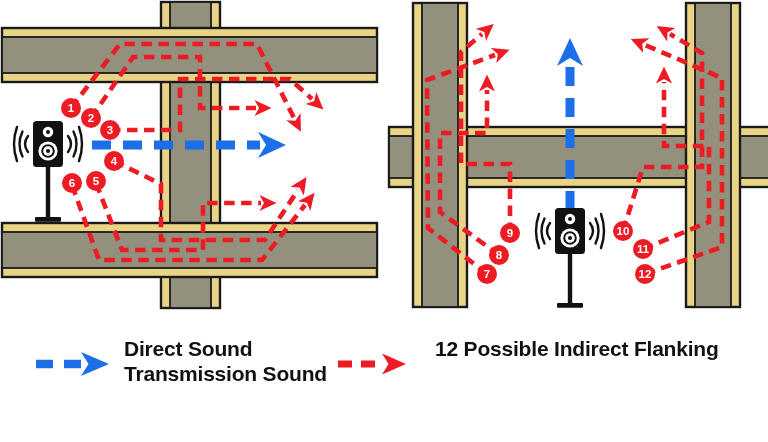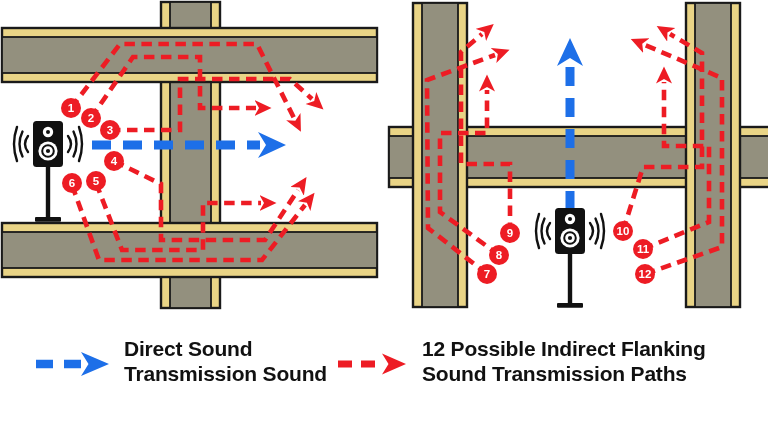--- a/index.html
+++ b/index.html
@@ -2,21 +2,21 @@
 <html><head>
 <meta charset="utf-8">
 <style>
   html,body{margin:0;padding:0;background:#fff;}
   .stage{position:relative;width:768px;height:442px;background:#ffffff;overflow:hidden;
          font-family:"Liberation Sans",sans-serif;}
   .diagram-svg{position:absolute;left:0;top:0;}
   .legend{position:absolute;left:0;top:334px;width:768px;height:70px;padding-left:14px;}
   .legend-item{position:absolute;display:flex;align-items:flex-start;}
   .legend-item.direct{left:34px;top:2px;}
-  .legend-item.flanking{left:336px;top:2px;}
+  .legend-item.flanking{left:336px;top:2px;gap:13px;}
   .legend-arrow{flex:0 0 auto;margin-top:14px;margin-right:14px;}
   .legend-text{font-weight:700;font-size:21px;line-height:25px;color:#111;letter-spacing:-0.2px;}
   .legend-text span{display:block;}
 </style>
 </head>
 <body>
 
 <div class="stage">
   <svg id="diagram-svg" class="diagram-svg" width="768" height="442" viewBox="0 0 768 442">
       <defs>
@@ -158,17 +158,16 @@
         <span>Transmission Sound</span>
       </div>
     </div>
     <div class="legend-item flanking">
       <svg class="legend-arrow" width="72" height="28">
         <line x1="2" y1="14" x2="47" y2="14" stroke="#ED1C24" stroke-width="7" stroke-dasharray="14 9"></line>
         <polygon points="46,3.5 70,14 46,24.5 52.5,14" fill="#ED1C24"></polygon>
       </svg>
       <div class="legend-text">
         <span>12 Possible Indirect Flanking</span>
-        <span>Sound Transmission Paths</span>
       </div>
     </div>
   </div>
 </div>
 
 </body></html>

